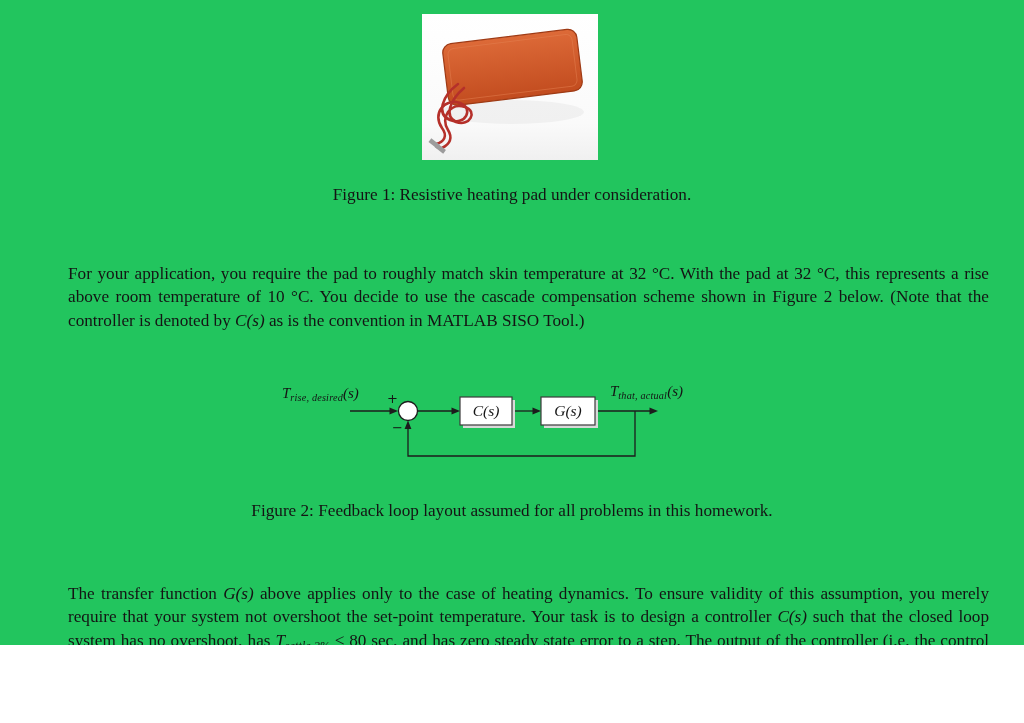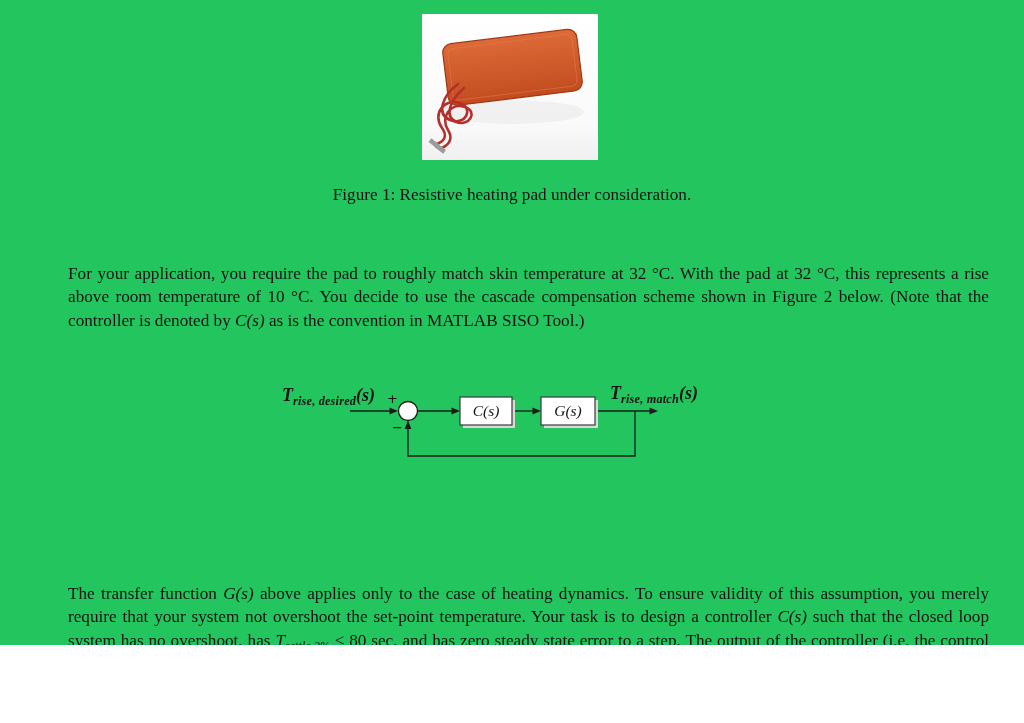--- a/index.html
+++ b/index.html
@@ -17,21 +17,21 @@
     position:absolute; left:0; width:1024px; margin:0;
     text-align:center; font-size:17.2px;
   }
   .it { font-style:italic; }
   sub.mathsub { font-size:0.68em; font-style:italic; vertical-align:-0.3em; letter-spacing:0.2px; }
   
   .photo { position:absolute; left:420px; top:12px; width:180px; height:152px; }
   
   .diagram { position:absolute; left:280px; top:382px; width:445px; height:92px; }
   .diagram svg { position:absolute; left:0; top:0; }
-  .dlabel { position:absolute; font-size:18px; font-style:italic; white-space:nowrap;font-weight:bold; }
+  .dlabel { position:absolute; font-size:15px; font-style:italic; white-space:nowrap; }
   .sign { position:absolute; font-size:13px; font-style:normal; font-family:"DejaVu Serif",serif; }
   .blocklabel {
     position:absolute; width:52px; height:28px;
     display:flex; align-items:center; justify-content:center;
     font-size:15.5px; font-style:italic;
   }
 </style>
 </head>
 <body>
 
@@ -96,19 +96,20 @@
         <rect x="180" y="15" width="52" height="28"></rect>
         <rect x="261" y="15" width="54" height="28"></rect>
       </g>
     </svg>
 
     <div class="dlabel" style="left:2px; top:3px;"><span>T</span><sub class="mathsub">rise, desired</sub><span>(s)</span></div>
     <div class="sign" style="left:107px; top:9px;">+</div>
     <div class="sign" style="left:112px; top:38px;">−</div>
     <div class="blocklabel" style="left:180px; top:15px;">C(s)</div>
     <div class="blocklabel" style="left:261px; top:15px; width:54px;">G(s)</div>
-    <div class="dlabel" style="left:330px; top:1px;"><span>T</span><sub class="mathsub">rise, match</sub><span>(s)</span></div>
+    <div class="dlabel" style="left:330px; top:1px;"><span>T</span><sub class="mathsub">that, actual</sub><span>(s)</span></div>
   </div>
 
+  <p class="caption" style="top:501px;">Figure 2: Feedback loop layout assumed for all problems in this homework.</p>
 
   <p class="body-text" style="top:566px;"><span>The transfer function </span><span class="it">G(s)</span><span> above applies only to the case of heating dynamics. To ensure validity of this assumption, you merely require that your system not overshoot the set-point temperature. Your task is to design a controller </span><span class="it">C(s)</span><span> such that the closed loop system has no overshoot, has </span><span class="it">T</span><sub class="mathsub">settle,2%</sub><span> ≤ 80 sec, and has zero steady state error to a step. The output of the controller (i.e. the control effort) is a voltage that must be in the range of 0 V to 24 V due to saturation considerations.</span></p>
 
 </div>
 
 </body></html>

